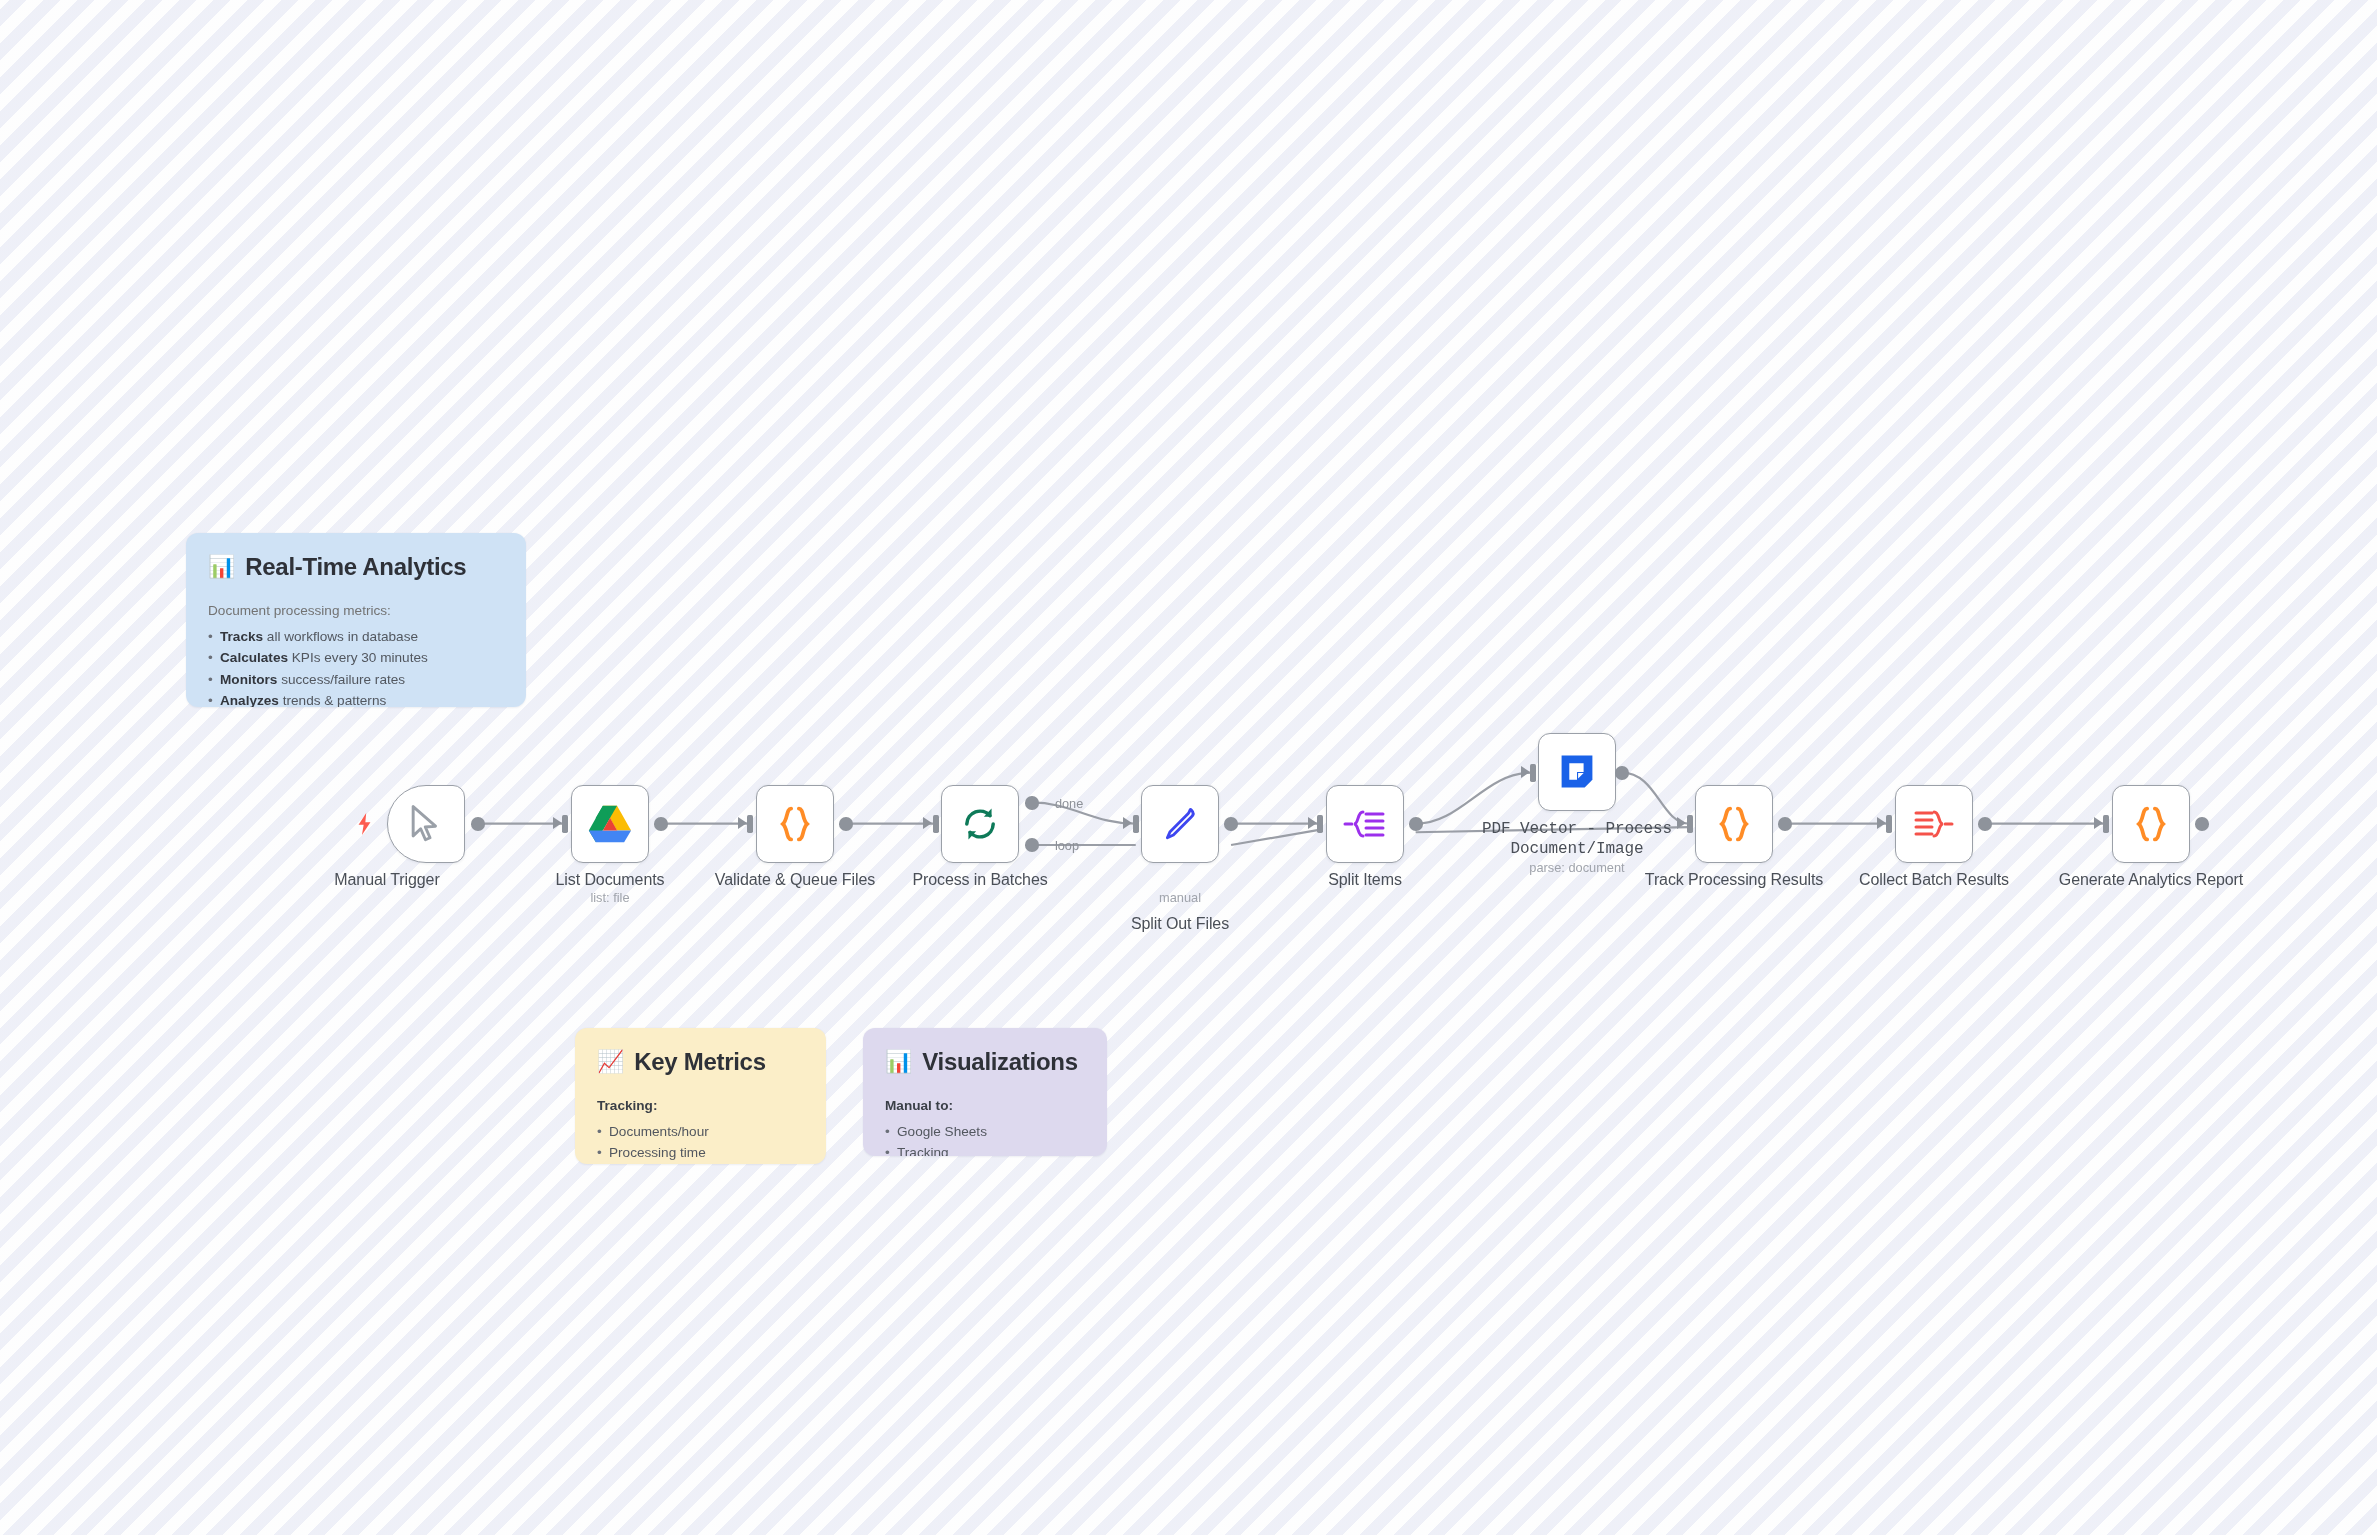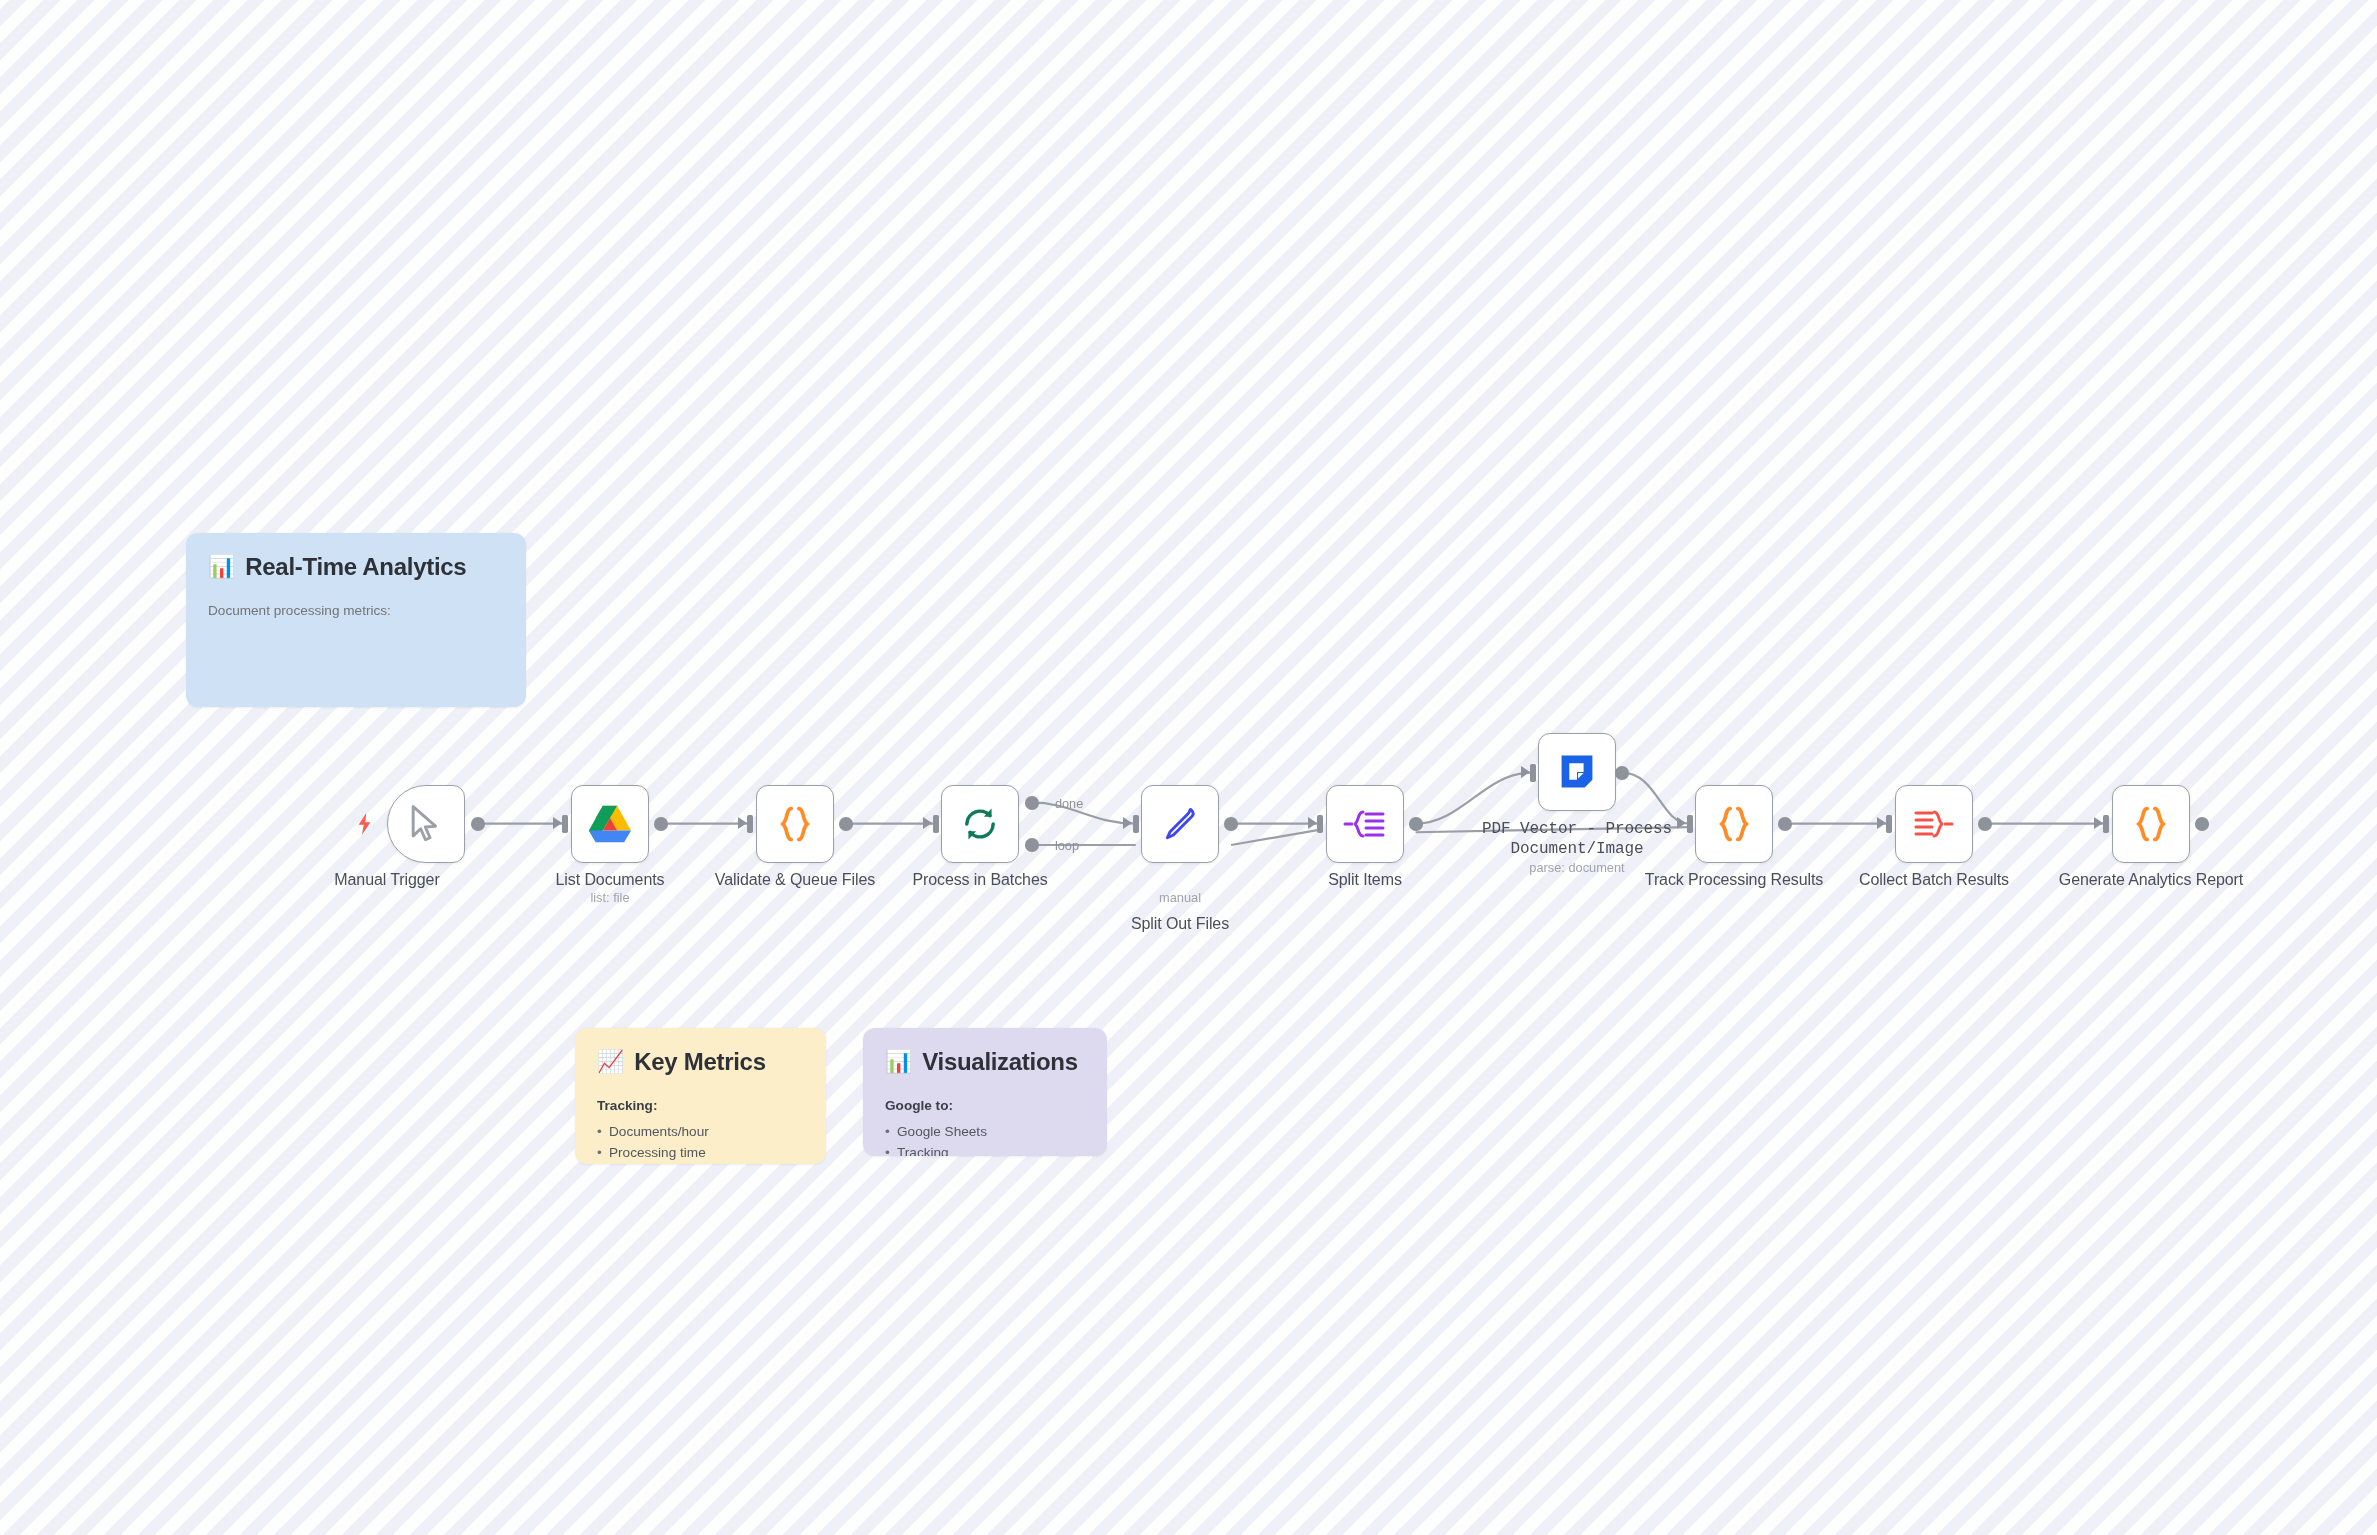--- a/index.html
+++ b/index.html
@@ -168,20 +168,27 @@
     <text class="edge-label" x="1240" y="999">loop</text>
   </svg>
 
   <div class="sticky" id="note-analytics">
     <div class="sticky-title">
       <span class="sticky-emoji">📊</span>
       <span>Real-Time Analytics</span>
     </div>
     <div class="sticky-body">
       <div class="sticky-lead">Document processing metrics:</div>
+      <ul class="sticky-list">
+        <li><b>Tracks</b><span> all workflows in database</span></li>
+        <li><b>Calculates</b><span> KPIs every 30 minutes</span></li>
+        <li><b>Monitors</b><span> success/failure rates</span></li>
+        <li><b>Analyzes</b><span> trends &amp; patterns</span></li>
+
+      </ul>
     </div>
   </div>
 
   <div class="sticky" id="note-metrics">
     <div class="sticky-title">
       <span class="sticky-emoji">📈</span>
       <span>Key Metrics</span>
     </div>
     <div class="sticky-body">
       <div class="sticky-lead strong">Tracking:</div>
@@ -193,21 +200,21 @@
       </ul>
     </div>
   </div>
 
   <div class="sticky" id="note-visuals">
     <div class="sticky-title">
       <span class="sticky-emoji">📊</span>
       <span>Visualizations</span>
     </div>
     <div class="sticky-body">
-      <div class="sticky-lead strong">Google to:</div>
+      <div class="sticky-lead strong">Manual to:</div>
       <ul class="sticky-list">
         <li><span>Google Sheets</span></li>
         <li><span>Tracking</span></li>
 
       </ul>
     </div>
   </div>
 
   <svg class="bolt" style="left:356px; top:813px;" viewBox="0 0 20 26">
     <path d="M12 0 L3 14 L9 14 L7 26 L17 11 L11 11 Z" fill="#fd5c50"></path>

